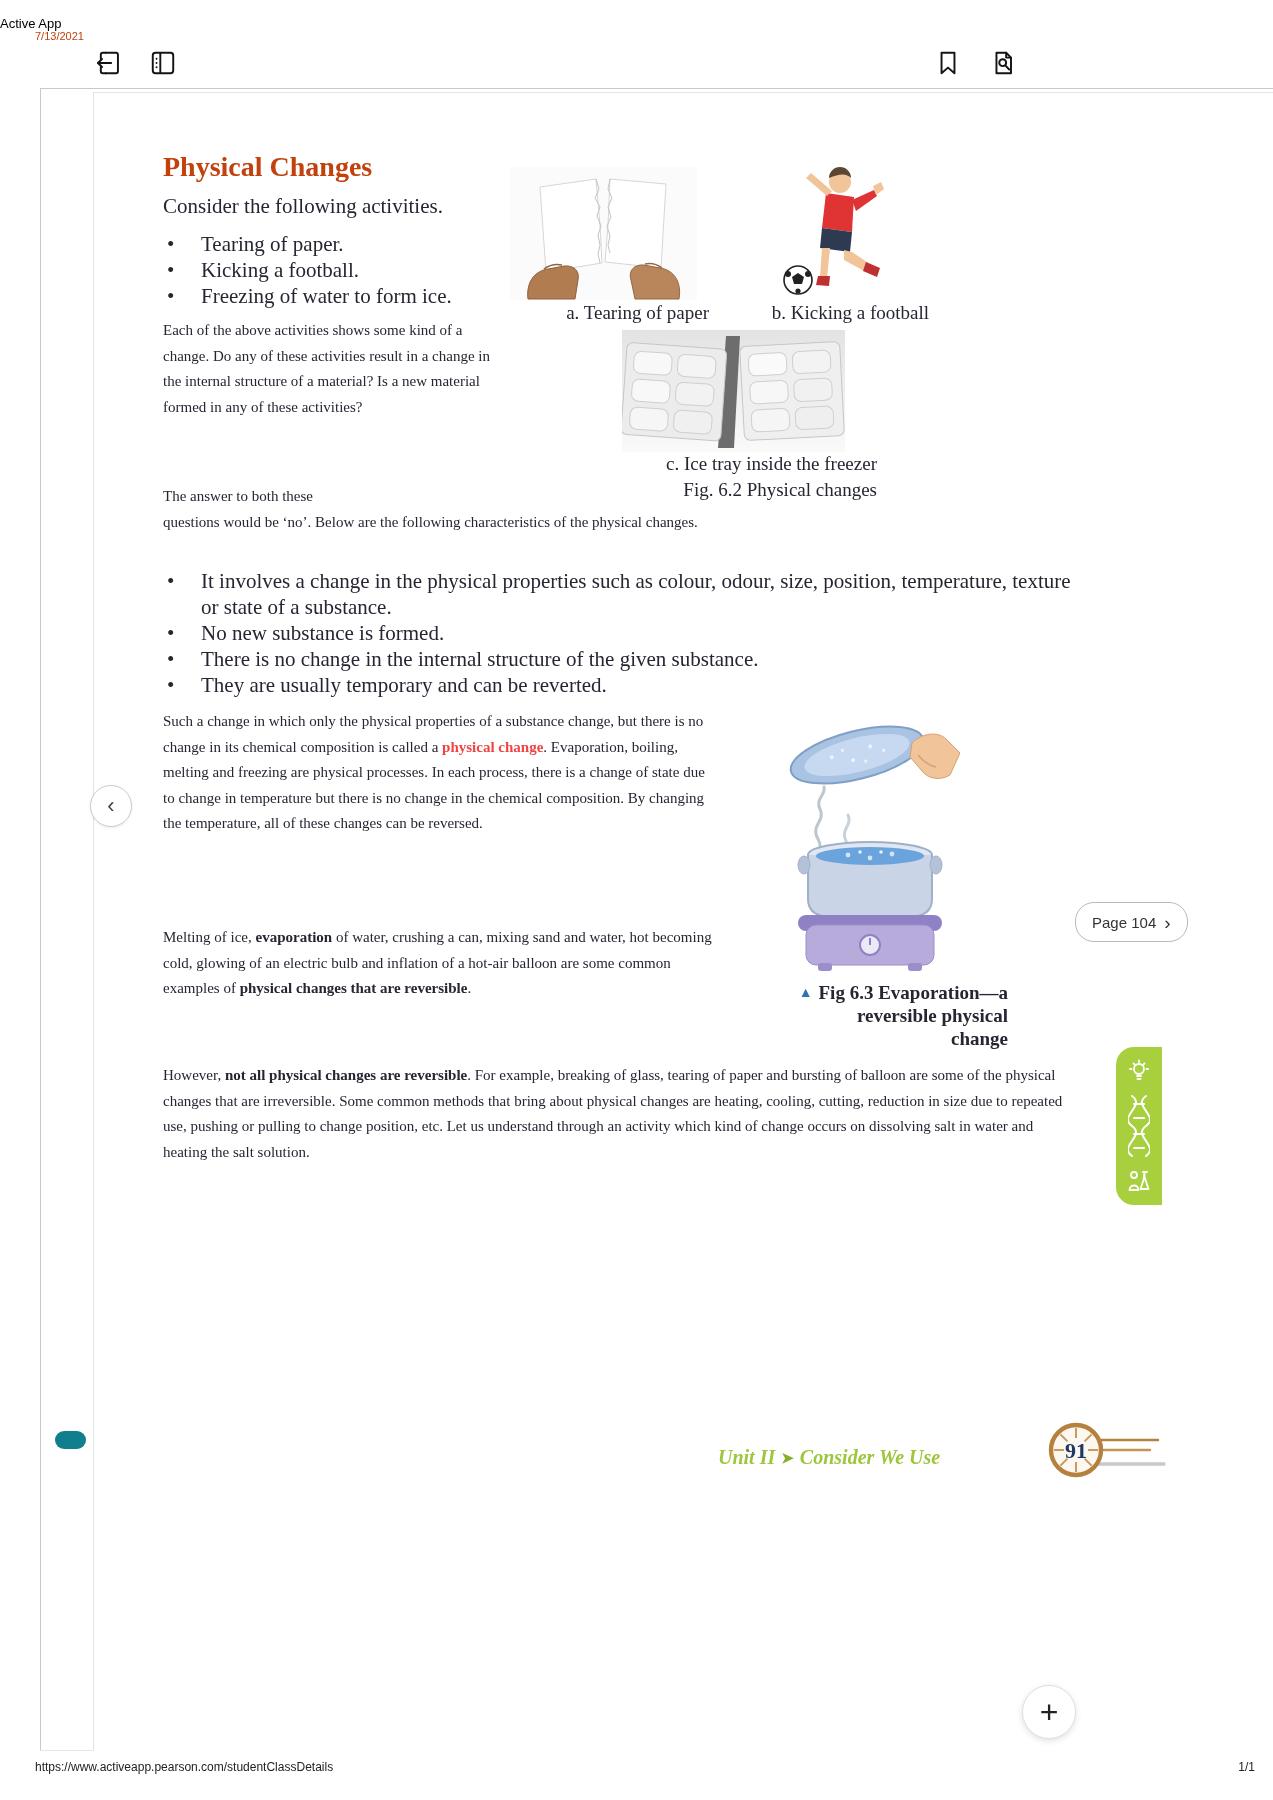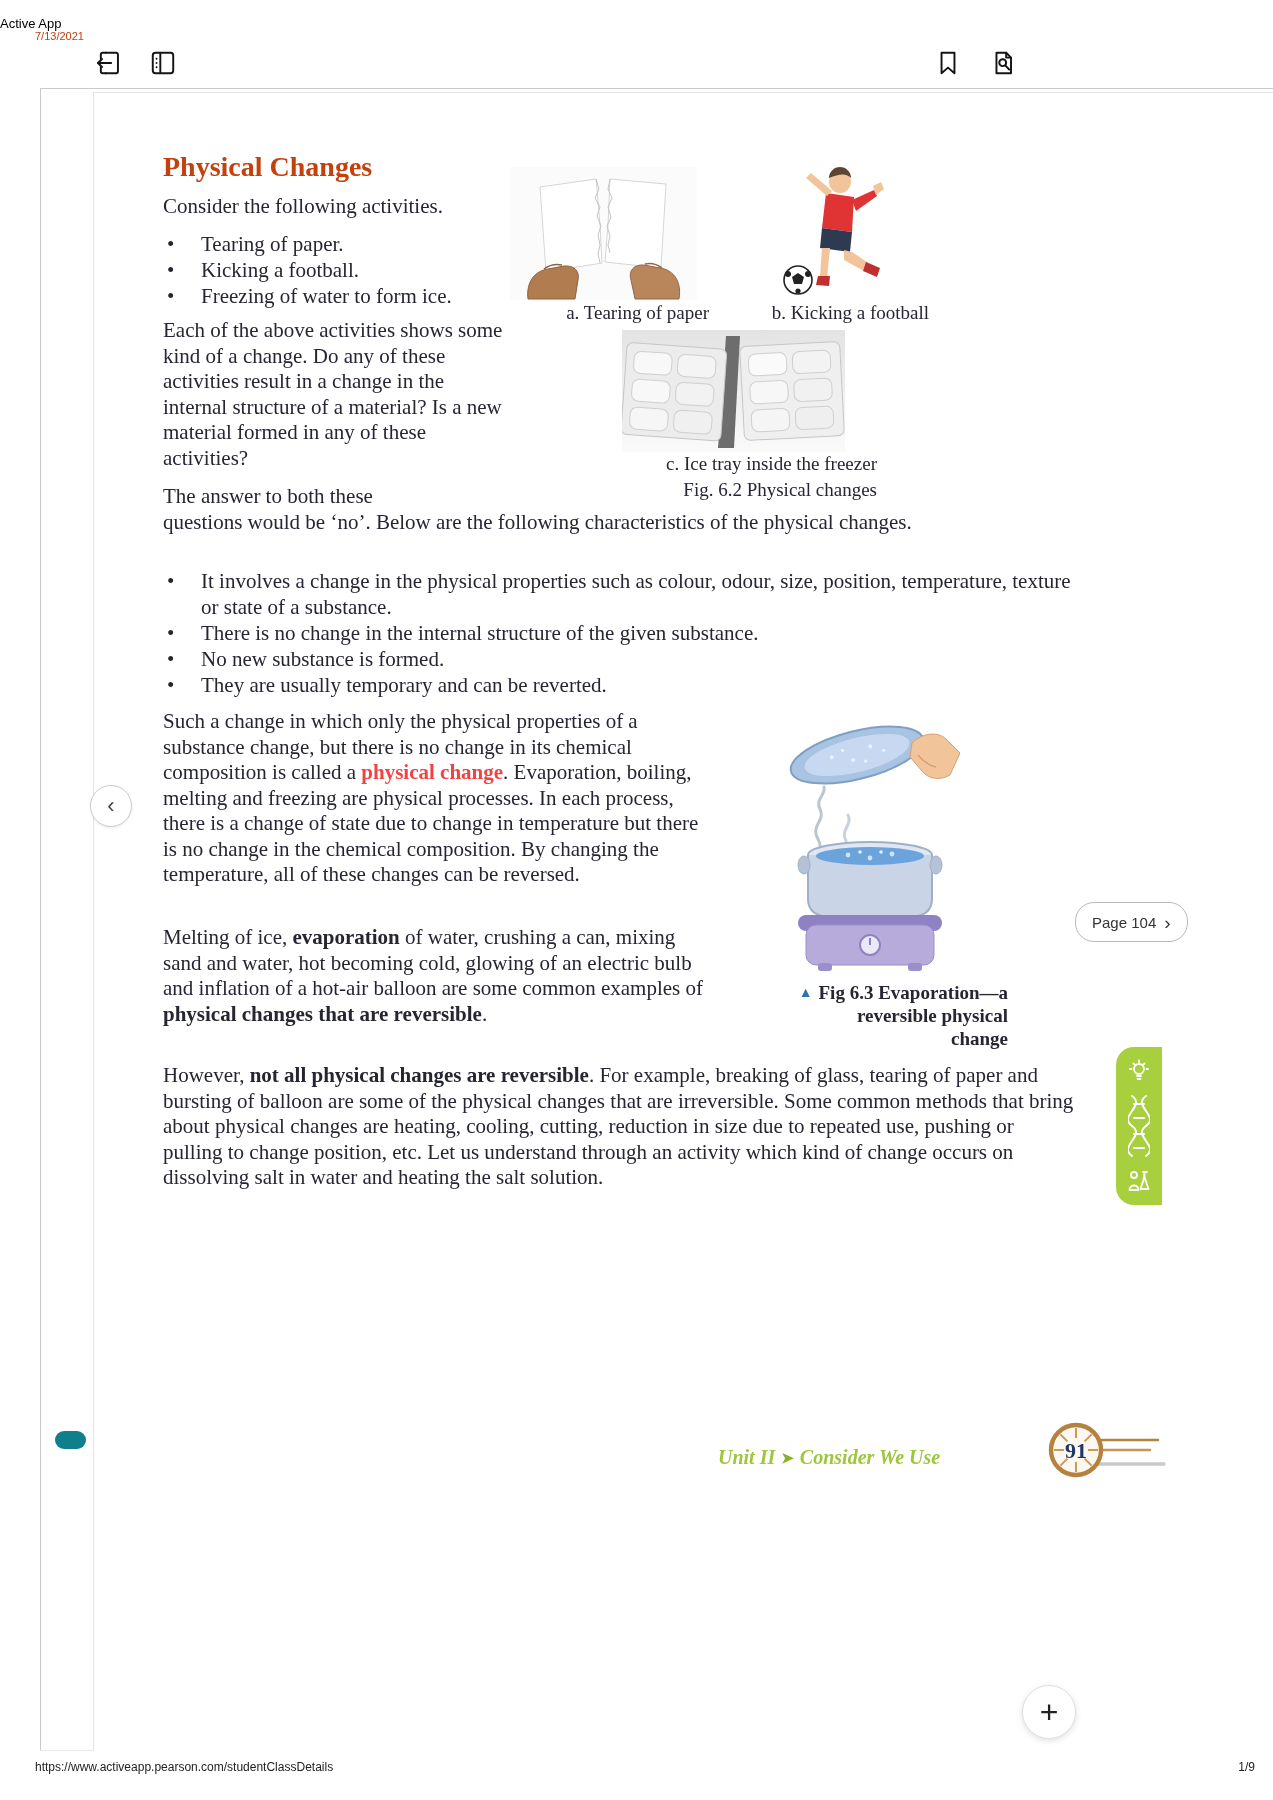--- a/index.html
+++ b/index.html
@@ -24,21 +24,21 @@
   .frame-vline{left:40px;top:88px;width:1px;height:1662px;background:#c9c9c9}
   .frame-hline{left:40px;top:88px;width:1233px;height:1px;background:#c9c9c9}
   .frame-bline{left:40px;top:1750px;width:1233px;height:1px;background:#e8e8e8}
   .inner-page{left:93px;top:92px;width:1179px;height:1658px;background:#fff;
               border-left:1px solid #e3e3e3;border-top:1px solid #e3e3e3}
 
   
   .book{font-family:"Liberation Serif","DejaVu Serif",serif;color:#262633}
   .bk-heading{left:163px;top:151px;font-size:28px;font-weight:bold;color:#c2410c}
   .bk-intro{left:163px;top:194px;font-size:21px}
-  .bk-para{font-size:21px;line-height:25.5px}
+  .bk-para{font-size:15px;line-height:25.5px}
   .bk-ul{margin:0;padding:0;list-style:none;font-size:21px;line-height:26px}
   .bk-ul li{position:relative;padding-left:38px}
   .bk-ul li::before{content:"•";position:absolute;left:4px;top:0;font-size:21px}
   .ul-activities{left:163px;top:231px;width:420px}
   .ul-chars{left:163px;top:568px;width:930px}
   .p-question{left:163px;top:318px;width:342px}
   .p-answer1{left:163px;top:484px;width:420px}
   .p-answer2{left:163px;top:510px;width:928px}
   .p-physchange{left:163px;top:709px;width:554px}
   .p-examples{left:163px;top:925px;width:554px}
@@ -131,22 +131,22 @@
   <li>Kicking a football.</li>
   <li>Freezing of water to form ice.</li>
 </ul>
 
 <div class="abs book bk-para p-question">Each of the above activities shows some kind of a change. Do any of these activities result in a change in the internal structure of a material? Is a new material formed in any of these activities?</div>
 <div class="abs book bk-para p-answer1">The answer to both these</div>
 <div class="abs book bk-para p-answer2">questions would be ‘no’. Below are the following characteristics of the physical changes.</div>
 
 <ul class="abs book bk-ul ul-chars">
   <li>It involves a change in the physical properties such as colour, odour, size, position, temperature, texture or state of a substance.</li>
+  <li>No new substance is formed.</li>
   <li>There is no change in the internal structure of the given substance.</li>
-  <li>No new substance is formed.</li>
   <li>They are usually temporary and can be reverted.</li>
 </ul>
 
 <div class="abs book bk-para p-physchange"><span>Such a change in which only the physical properties of a substance change, but there is no change in its chemical composition is called a </span><span class="seg-redbold">physical change</span><span>. Evaporation, boiling, melting and freezing are physical processes. In each process, there is a change of state due to change in temperature but there is no change in the chemical composition. By changing the temperature, all of these changes can be reversed.</span></div>
 <div class="abs book bk-para p-examples"><span>Melting of ice, </span><span class="seg-bold">evaporation</span><span> of water, crushing a can, mixing sand and water, hot becoming cold, glowing of an electric bulb and inflation of a hot-air balloon are some common examples of </span><span class="seg-bold">physical changes that are reversible</span><span>.</span></div>
 <div class="abs book bk-para p-irrev"><span>However, </span><span class="seg-bold">not all physical changes are reversible</span><span>. For example, breaking of glass, tearing of paper and bursting of balloon are some of the physical changes that are irreversible. Some common methods that bring about physical changes are heating, cooling, cutting, reduction in size due to repeated use, pushing or pulling to change position, etc. Let us understand through an activity which kind of change occurs on dissolving salt in water and heating the salt solution.</span></div>
 
 <div class="abs fig-a">
   <svg width="187" height="133" viewBox="0 0 187 133">
     <rect width="187" height="133" fill="#fbfbfb"></rect>
@@ -299,13 +299,13 @@
     <path d="M16 3h4M17.5 3v5l4 12h-8l3-9z"></path>
   </svg>
 </div>
 
 <div class="abs teal-pill"></div>
 <div class="abs plus-btn">
   <span>+</span>
 </div>
 
 <div class="abs print-url">https://www.activeapp.pearson.com/studentClassDetails</div>
-<div class="abs print-pageof">1/9</div>
+<div class="abs print-pageof">1/1</div>
 
 </body></html>

